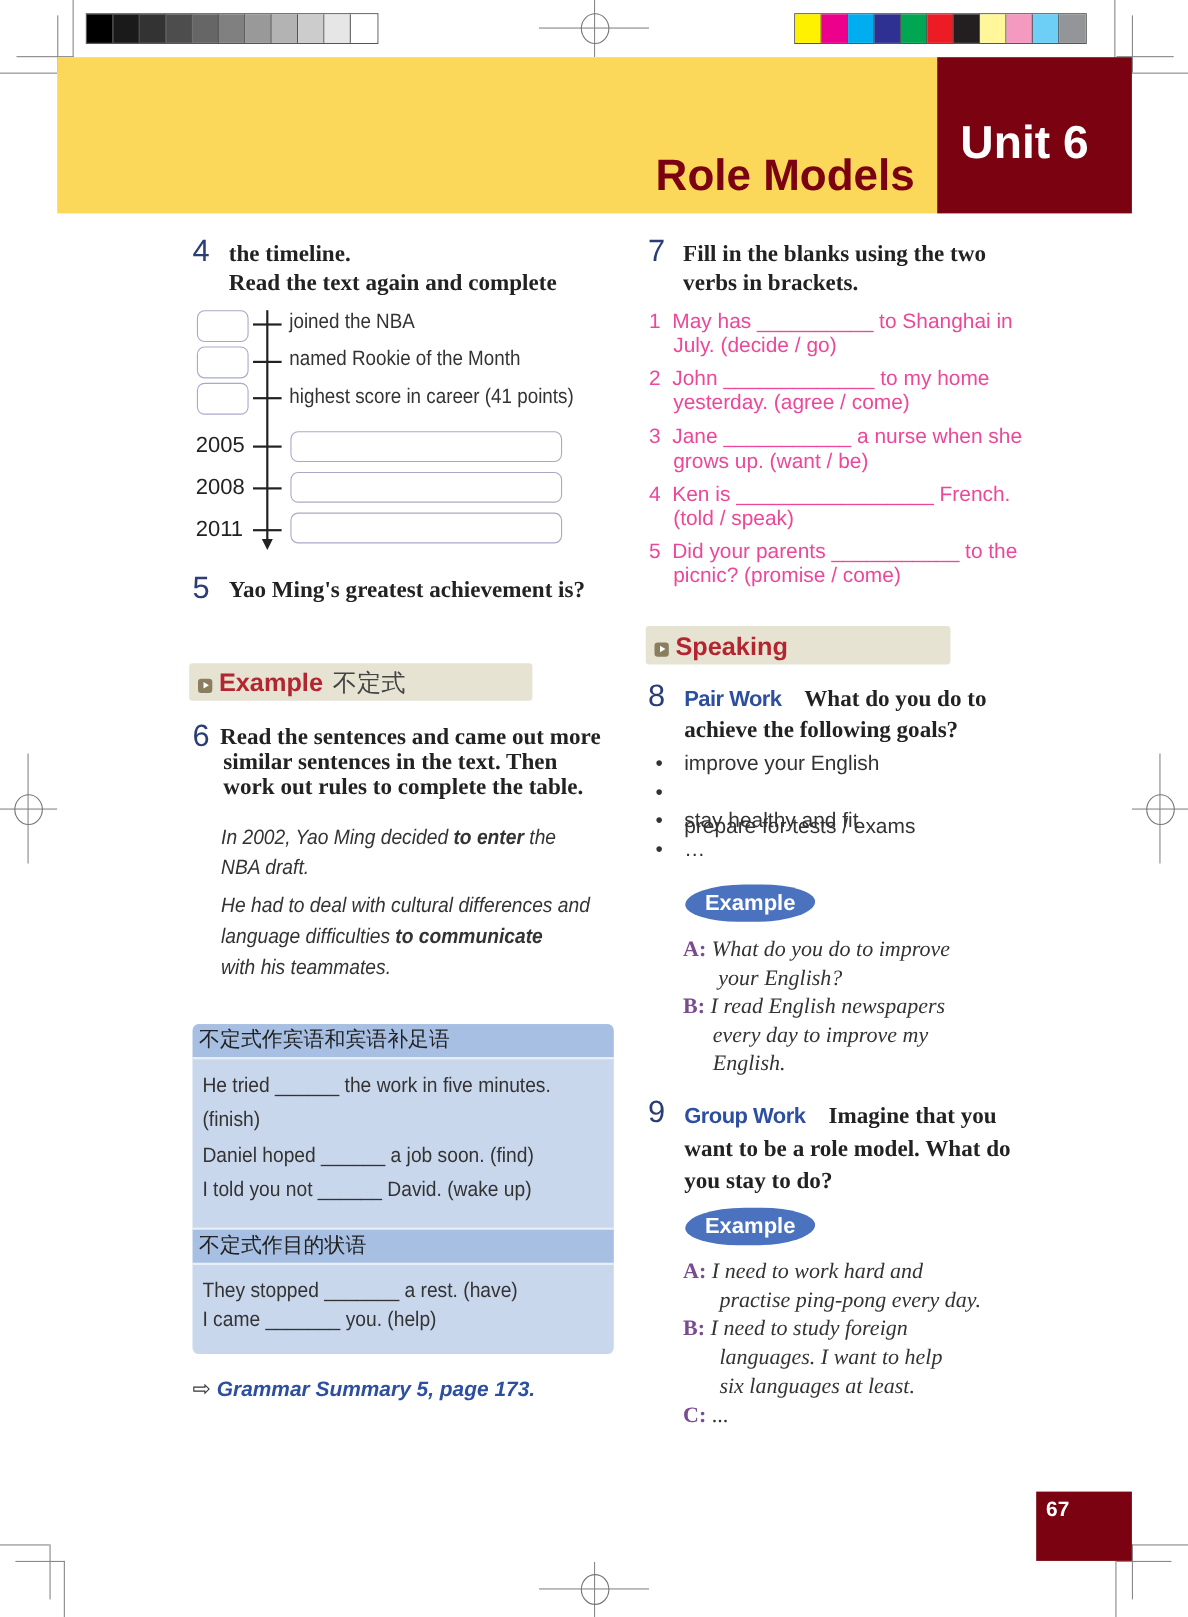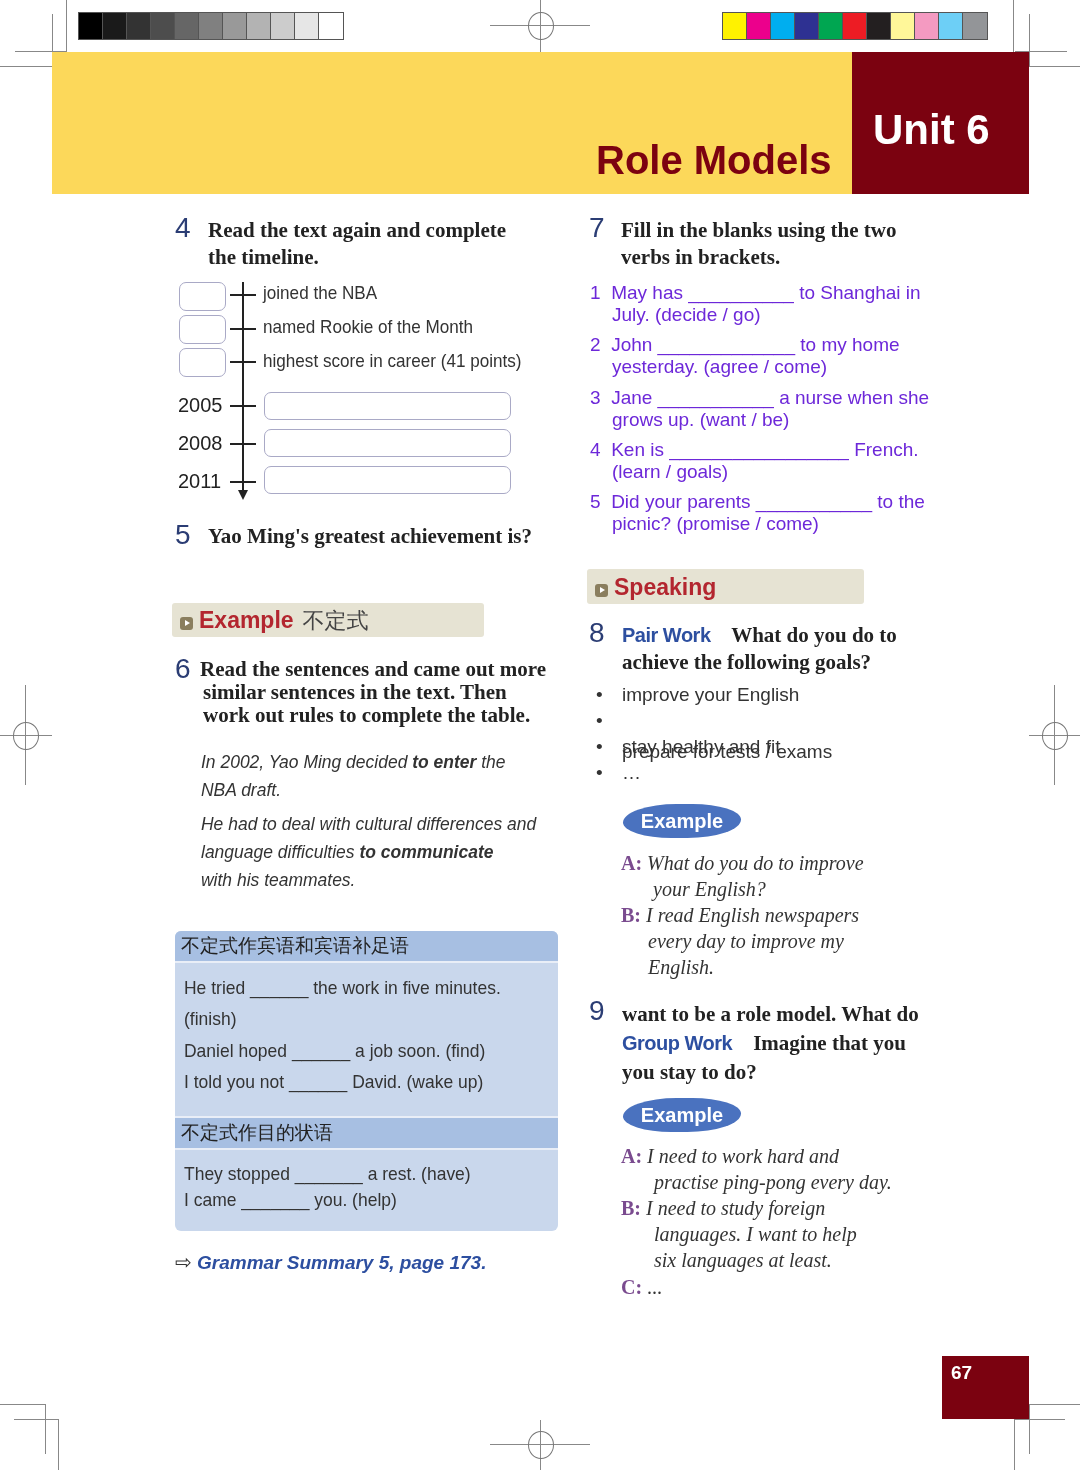--- a/index.html
+++ b/index.html
@@ -28,21 +28,21 @@
   .section-band{position:absolute;background:#e6e3d3;border-radius:3px;}
   .section-label{font-weight:bold;color:#b3262f;font-size:23px;}
   .play-icon{display:inline-block;width:13px;height:13px;background:#8a7e5e;border-radius:3px;position:relative;vertical-align:middle;margin-right:6px;}
   .play-icon:after{content:"";position:absolute;left:5px;top:3px;border-left:5px solid #fff;border-top:3.5px solid transparent;border-bottom:3.5px solid transparent;}
   .example-sent{position:absolute;font-style:italic;font-size:19px;line-height:28px;color:#333;transform:scaleX(0.92);transform-origin:left;}
   .example-sent b{font-weight:bold;}
   .gtable{position:absolute;left:175px;top:931px;width:383px;height:300px;background:#c9d7ec;border-radius:6px;overflow:hidden;}
   .gt-head{position:absolute;left:0;width:383px;height:30px;background:#a7bfe2;font-size:19px;color:#222;padding-left:6px;box-sizing:border-box;line-height:30px;}
   .gt-line{position:absolute;left:9px;font-size:19px;color:#333;transform:scaleX(0.92);transform-origin:left;}
   .summary{position:absolute;left:175px;top:1250px;font-style:italic;font-weight:bold;color:#2d4fa0;font-size:19px;}
-  .ex7{position:absolute;font-size:19px;line-height:22px;color:#6d28d9;}
+  .ex7{position:absolute;font-size:19px;line-height:22px;color:#ec4899;}
   .bullet{position:absolute;font-size:19px;color:#333;}
   .example-badge{position:absolute;width:118px;height:34px;background:#4a72bf;border-radius:50% 45% 50% 45%/60% 50% 60% 50%;color:#fff;font-weight:bold;font-size:20px;text-align:center;line-height:34px;}
   .dlg{position:absolute;font-family:"Liberation Serif",serif;font-style:italic;font-size:20px;line-height:26px;color:#333;}
   .spk{font-style:normal;font-weight:bold;color:#7a4b8f;}
   .page-num-box{left:942px;top:1356px;width:87px;height:63px;background:#7b0210;}
   .page-num{left:951px;top:1362px;font-size:19px;font-weight:bold;color:#fff;}
 </style>
 </head>
 <body>
 
@@ -104,22 +104,22 @@
   </div>
 
 <div class="abs header-yellow"></div>
 <div class="abs header-red"></div>
 <div class="abs unit-title">Unit 6</div>
 <div class="abs role-title">Role Models</div>
 
 <div>
   <div class="num" style="left:175px;top:212px;">4</div>
   <div class="instr" style="left:208px;top:217px;">
+    <div>the timeline.</div>
     <div>Read the text again and complete</div>
-    <div>the timeline.</div>
   </div>
 
   <div class="abs" style="left:242px;top:282px;width:1.5px;height:210px;background:#222;"></div>
   <div class="abs" style="left:238px;top:490px;border-top:10px solid #222;border-left:5px solid transparent;border-right:5px solid transparent;"></div>
 
   <div class="tl-box" style="left:179px;top:282px;width:45px;height:27px;"></div>
   <div class="tick" style="left:230px;top:294px;width:26px;"></div>
   <div class="tl-label" style="left:263px;top:282px;">joined the NBA</div>
 
   <div class="tl-box" style="left:179px;top:315px;width:45px;height:27px;"></div>
@@ -206,21 +206,21 @@
   <div class="ex7" style="left:590px;top:334px;">
     <span>2</span>&nbsp;&nbsp;<span>John _____________ to my home</span><br>
     <span style="padding-left:22px;">yesterday. (agree / come)</span>
   </div>
   <div class="ex7" style="left:590px;top:387px;">
     <span>3</span>&nbsp;&nbsp;<span>Jane ___________ a nurse when she</span><br>
     <span style="padding-left:22px;">grows up. (want / be)</span>
   </div>
   <div class="ex7" style="left:590px;top:439px;">
     <span>4</span>&nbsp;&nbsp;<span>Ken is _________________ French.</span><br>
-    <span style="padding-left:22px;">(learn / goals)</span>
+    <span style="padding-left:22px;">(told / speak)</span>
   </div>
   <div class="ex7" style="left:590px;top:491px;">
     <span>5</span>&nbsp;&nbsp;<span>Did your parents ___________ to the</span><br>
     <span style="padding-left:22px;">picnic? (promise / come)</span>
   </div>
 </div>
 
 <div class="section-band" style="left:587px;top:569px;width:277px;height:35px;"></div>
 <div class="abs" style="left:595px;top:574px;">
   <span class="play-icon"></span><span class="section-label">Speaking</span>
@@ -246,22 +246,22 @@
   <div class="dlg" style="left:621px;top:902px;">
     <span class="spk">B:</span>&nbsp;<span>I read English newspapers</span><br>
     <span style="padding-left:27px;">every day to improve my</span><br>
     <span style="padding-left:27px;">English.</span>
   </div>
 </div>
 
 <div>
   <div class="num" style="left:589px;top:995px;">9</div>
   <div class="instr" style="left:622px;top:1000px;line-height:29px;">
+    <div><span class="tag">Group Work</span>&nbsp;&nbsp;&nbsp; <span>Imagine that you</span></div>
     <div>want to be a role model. What do</div>
-    <div><span class="tag">Group Work</span>&nbsp;&nbsp;&nbsp; <span>Imagine that you</span></div>
     <div>you stay to do?</div>
   </div>
 
   <div class="example-badge" style="left:623px;top:1098px;">Example</div>
 
   <div class="dlg" style="left:621px;top:1143px;">
     <span class="spk">A:</span>&nbsp;<span>I need to work hard and</span><br>
     <span style="padding-left:33px;">practise ping-pong every day.</span>
   </div>
   <div class="dlg" style="left:621px;top:1195px;">

